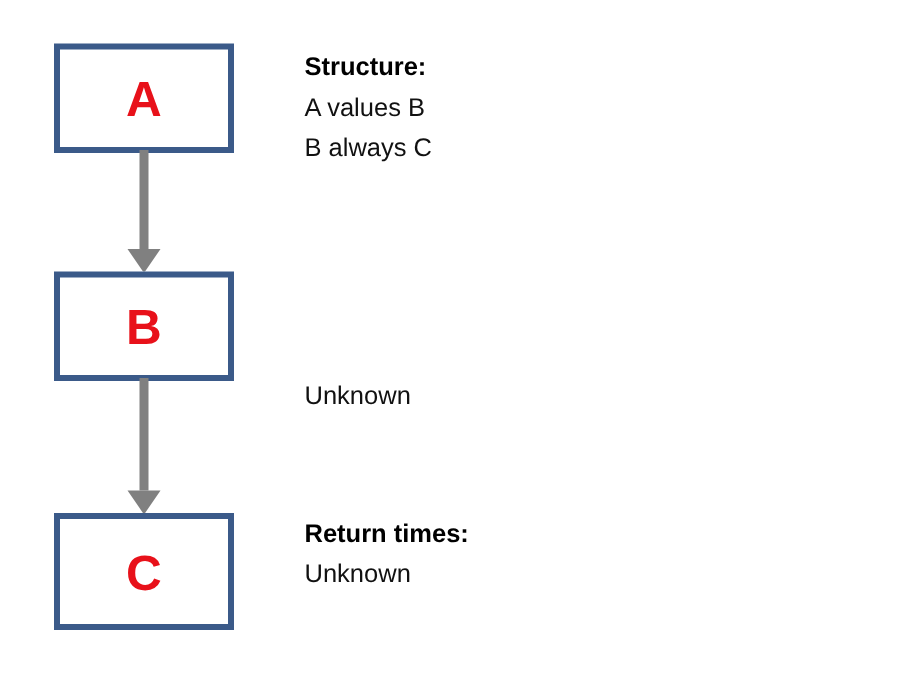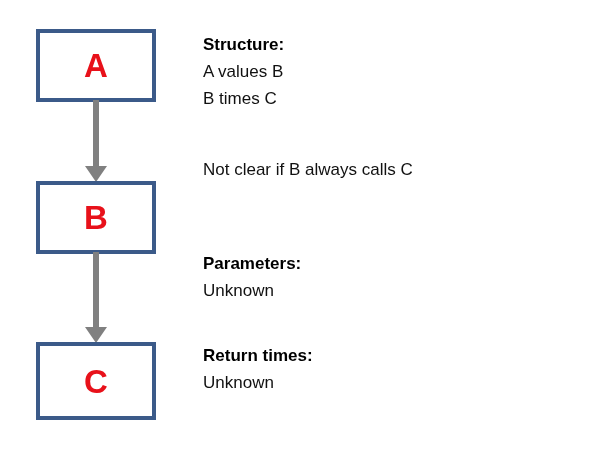--- a/index.html
+++ b/index.html
@@ -133,29 +133,27 @@
       <span class="node-label">C</span>
     </div>
 
   </div>
 
   <div id="annotations">
 
     <div class="ann-block" id="block-structure">
       <div class="ann-line heading">Structure:</div>
       <div class="ann-line">A values B</div>
-      <div class="ann-line">B times C</div>
+      <div class="ann-line">B always C</div>
     </div>
 
     <div class="ann-block" id="block-notes">
-      <div class="ann-line">Not clear if B always calls C</div>
     </div>
 
     <div class="ann-block" id="block-parameters">
-      <div class="ann-line heading">Parameters:</div>
       <div class="ann-line">Unknown</div>
     </div>
 
     <div class="ann-block" id="block-returns">
       <div class="ann-line heading">Return times:</div>
       <div class="ann-line">Unknown</div>
     </div>
 
   </div>
 

